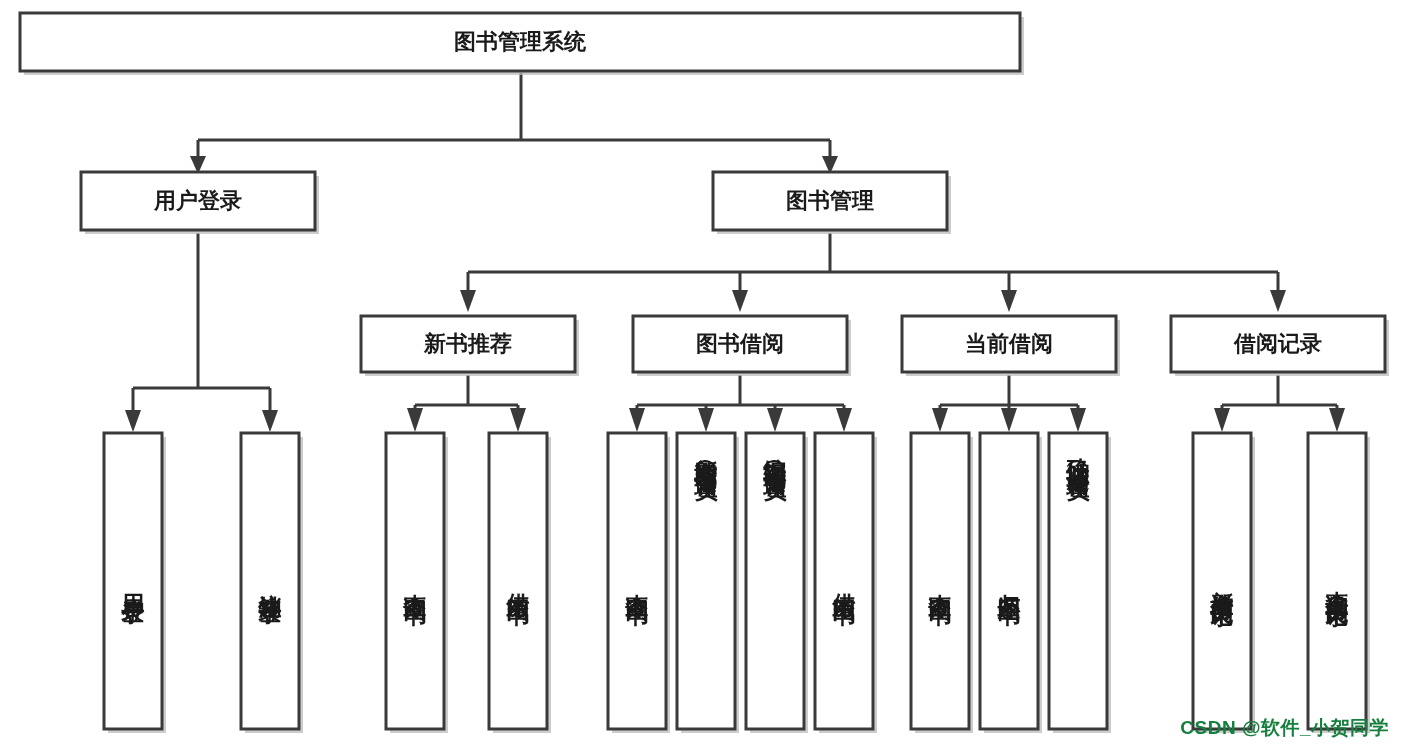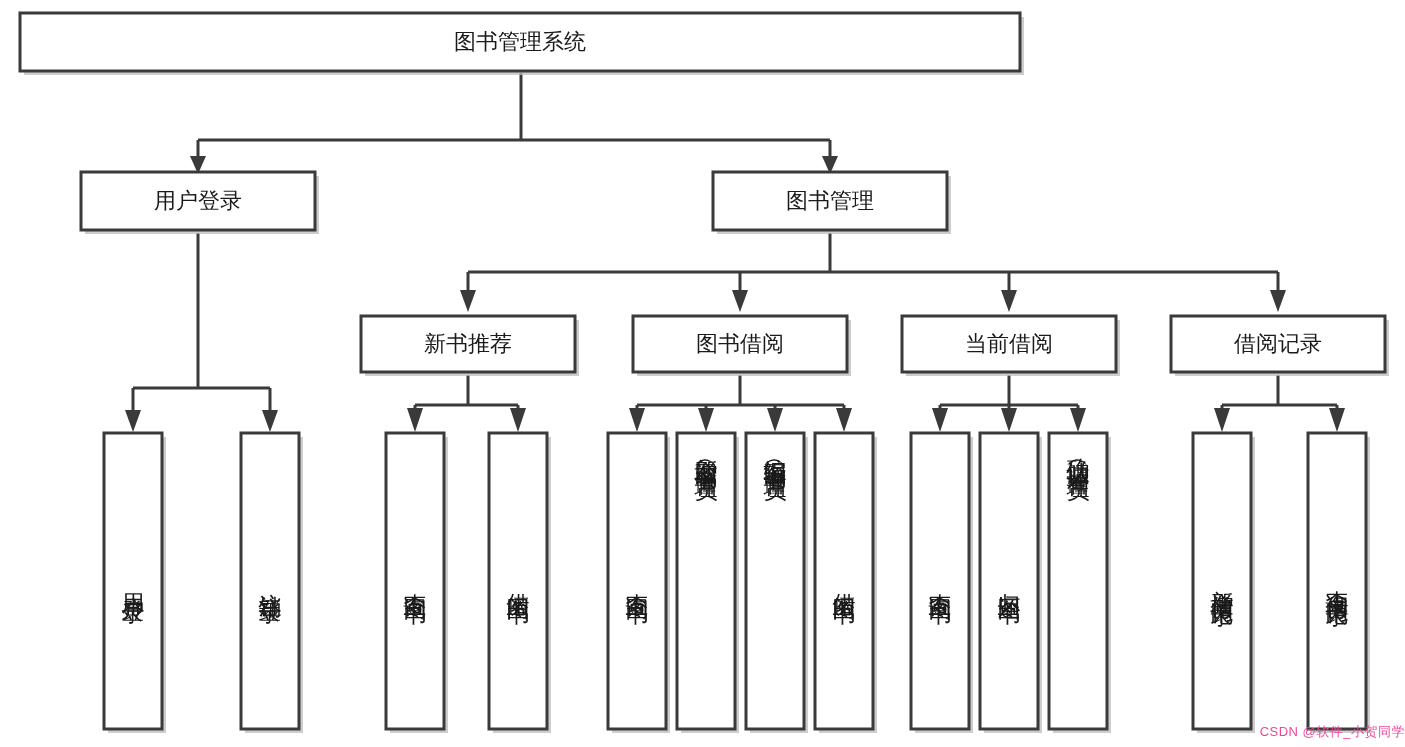--- a/index.html
+++ b/index.html
@@ -11,20 +11,21 @@
     width: 1405px;
     height: 747px;
     font-family: "Liberation Sans", "DejaVu Sans", sans-serif;
     overflow: hidden;
   }
   #diagram-root {
     position: relative;
     width: 1405px;
     height: 747px;
     background: #ffffff;
+    font-weight: bold;
   }
   svg.diagram-canvas {
     position: absolute;
     top: 0;
     left: 0;
     width: 1405px;
     height: 747px;
   }
   .node-box {
     fill: #ffffff;
@@ -65,24 +66,24 @@
     text-orientation: upright;
     letter-spacing: 3px;
     font-size: 23px;
     line-height: 1;
     color: #1a1a1a;
     font-family: "Liberation Sans", "DejaVu Sans", sans-serif;
     white-space: nowrap;
   }
   .watermark {
     position: absolute;
-    right: 0;
+    right: 16px;
     bottom: 6px;
-    font-size: 13px;
-    color: #ec4899;
+    font-size: 19px;
+    color: #15803d;
     font-family: "Liberation Sans", "DejaVu Sans", sans-serif;
     letter-spacing: 0.5px;
     user-select: none;
   }
 </style>
 </head>
 <body>
 
 <div id="diagram-root">
 

